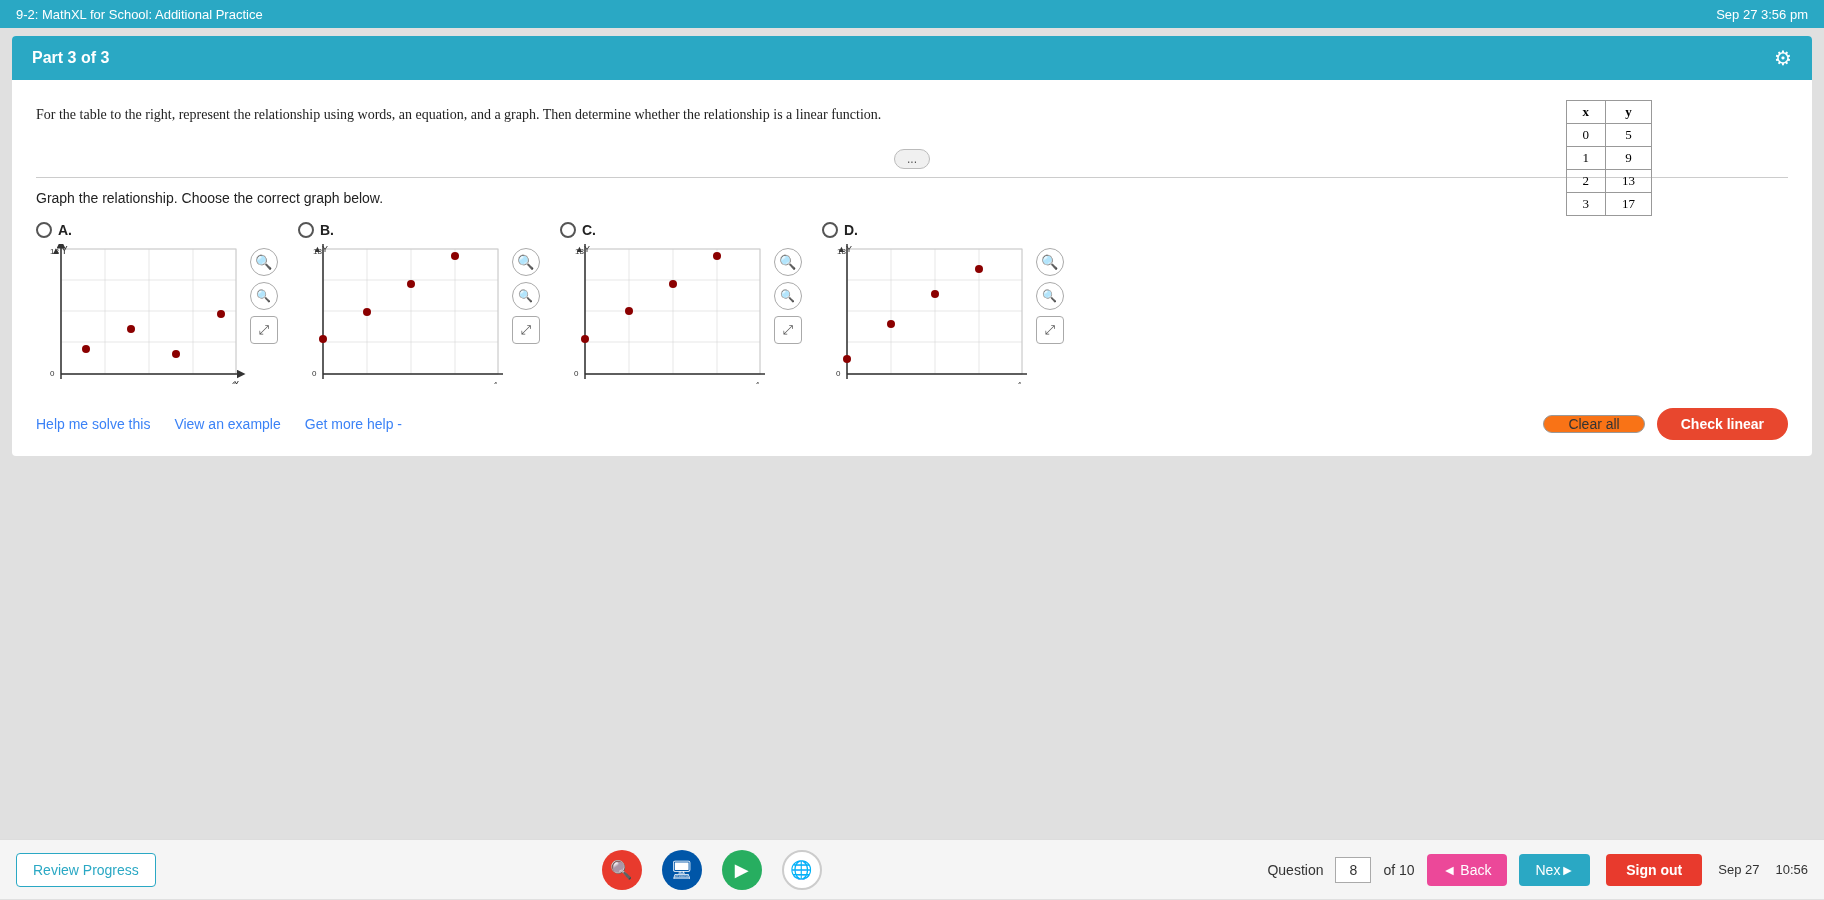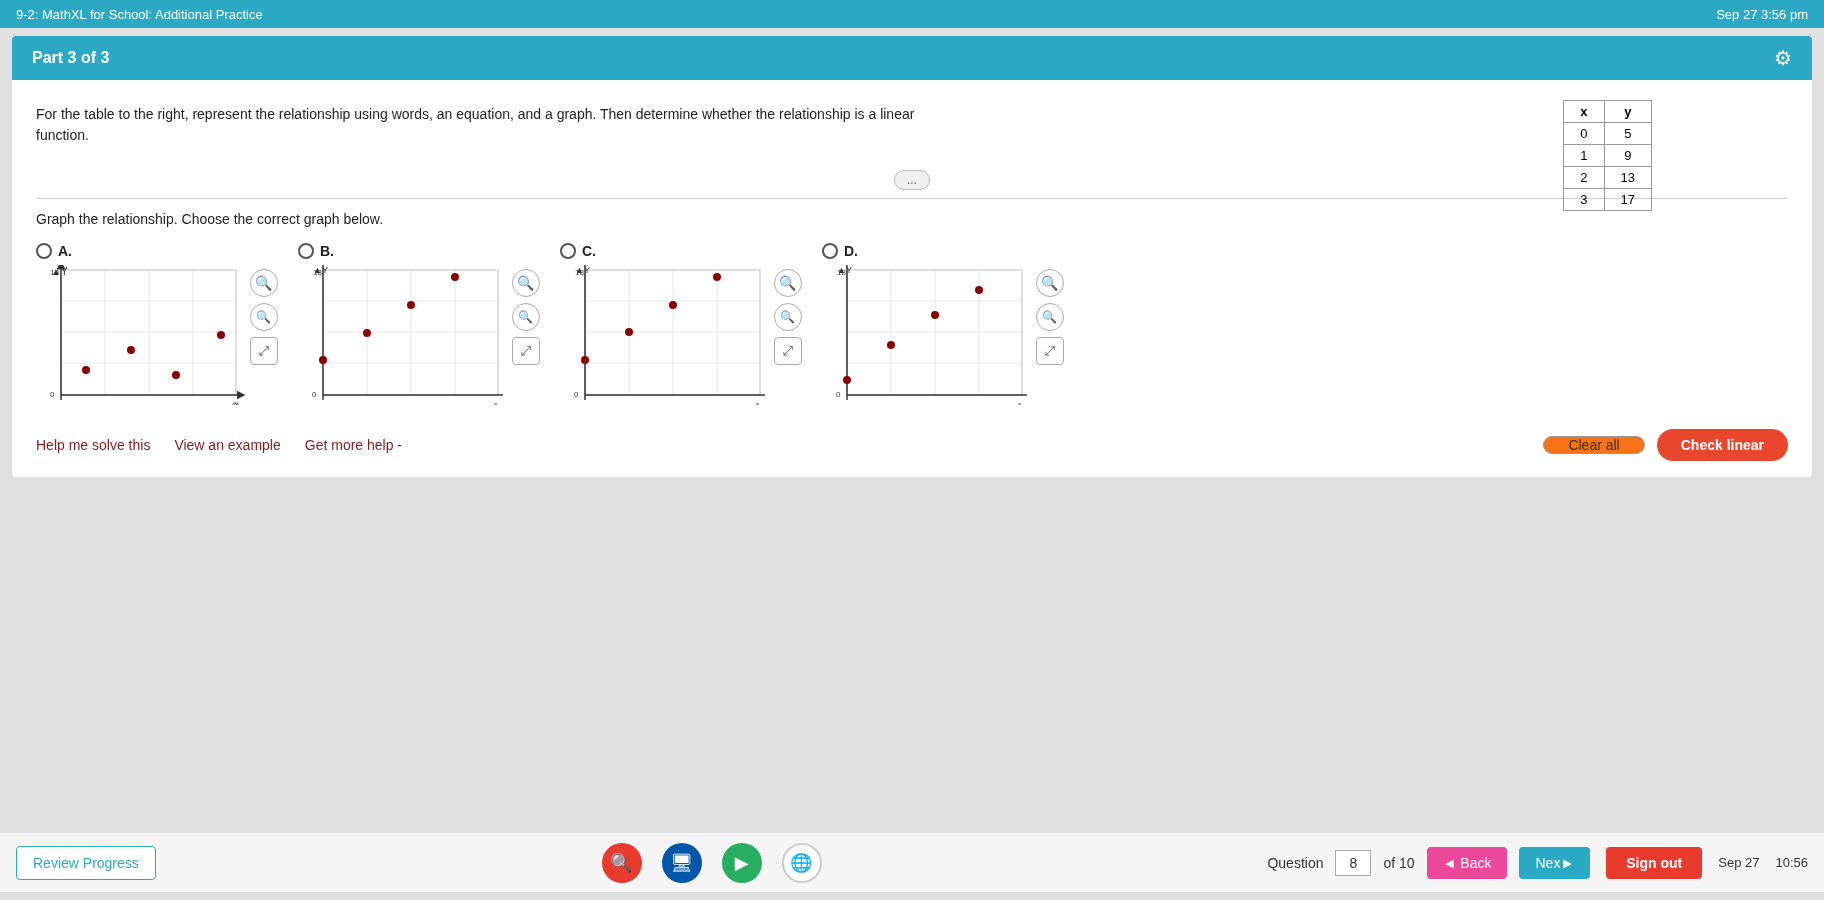--- a/index.html
+++ b/index.html
@@ -55,20 +55,21 @@
     .gear-icon {
       color: white;
       font-size: 20px;
       cursor: pointer;
     }
 
     
     .question-area {
       padding: 24px 24px 16px 24px;
       position: relative;
+      font-family: Liberation Serif, serif;
     }
 
     .question-text {
       font-size: 14px;
       color: #222;
       max-width: 900px;
       line-height: 1.5;
     }
 
     
@@ -200,21 +201,21 @@
 
     
     .help-bar {
       padding: 16px 24px;
       display: flex;
       align-items: center;
       gap: 24px;
     }
 
     .help-link {
-      color: #7f1d1d;
+      color: #3b82f6;
       font-size: 14px;
       cursor: pointer;
       text-decoration: none;
     }
 
     .action-buttons {
       margin-left: auto;
       display: flex;
       gap: 12px;
       align-items: center;
@@ -243,21 +244,21 @@
 
     
     .bottom-nav {
       background: #f5f5f5;
       border-top: 1px solid #ddd;
       padding: 10px 16px;
       display: flex;
       align-items: center;
       justify-content: space-between;
       position: fixed;
-      bottom: 8px;
+      bottom: 1px;
       left: 0;
       right: 0;
       height: 60px;
     }
 
     .review-progress-btn {
       background: white;
       border: 1px solid #2aa8c4;
       color: #2aa8c4;
       border-radius: 4px;

